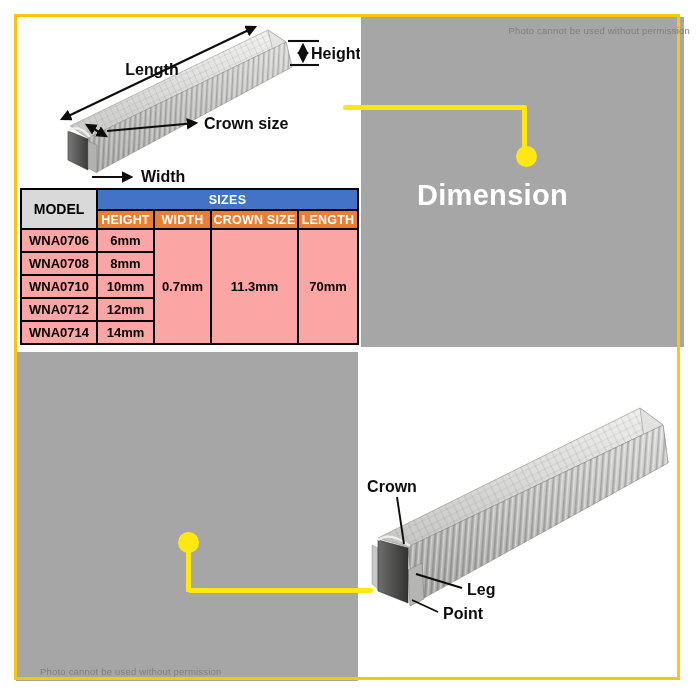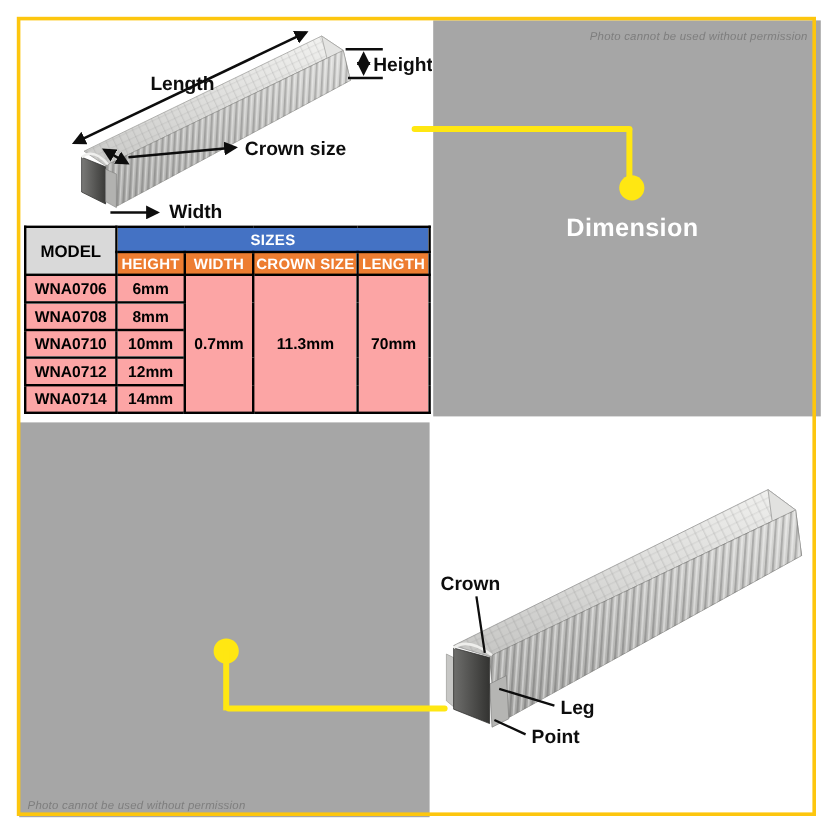--- a/index.html
+++ b/index.html
@@ -8,31 +8,31 @@
     font-family:"Liberation Sans", sans-serif;
   }
   .frame{
     position:absolute;left:14px;top:14px;width:666px;height:666px;
     border:3px solid #fdc60e;box-sizing:border-box;pointer-events:none;
   }
   .gray-panel{position:absolute;background:#a6a6a6;}
   #gray-top-right{left:361px;top:17px;width:323px;height:330px;}
   #gray-bottom-left{left:16px;top:352px;width:342px;height:329px;}
   .watermark{
-    position:absolute;font-style:italic;font-size:9.5px;color:#7e7e7e;letter-spacing:0.2px;
+    position:absolute;font-size:9.5px;color:#7e7e7e;letter-spacing:0.2px;padding-left:17px;
   }
   #watermark-top{top:25px;left:361px;width:312px;text-align:right;}
   #watermark-bottom{top:666px;left:23px;}
   .conn{position:absolute;background:#ffe712;}
   .conn.h{height:5px;border-radius:3px;}
   .conn.v{width:5px;}
   .conn-dot{position:absolute;width:21px;height:21px;border-radius:50%;background:#ffe712;}
   .panel-label{
-    position:absolute;width:220px;text-align:center;color:#ffffff;
-    font-size:21px;font-weight:bold;letter-spacing:0.3px;
+    position:absolute;width:220px;color:#ffffff;
+    font-size:29px;font-weight:bold;letter-spacing:0.3px;
   }
   #dimension-label{left:417px;top:179px;}
   #diagram-label{left:79px;top:489px;}
   table.sizes{
     position:absolute;left:20px;top:188px;width:337px;
     border-collapse:collapse;table-layout:fixed;
     font-family:"Liberation Sans", sans-serif;
   }
   table.sizes td,table.sizes th{
     border:2px solid #000;text-align:center;vertical-align:middle;

